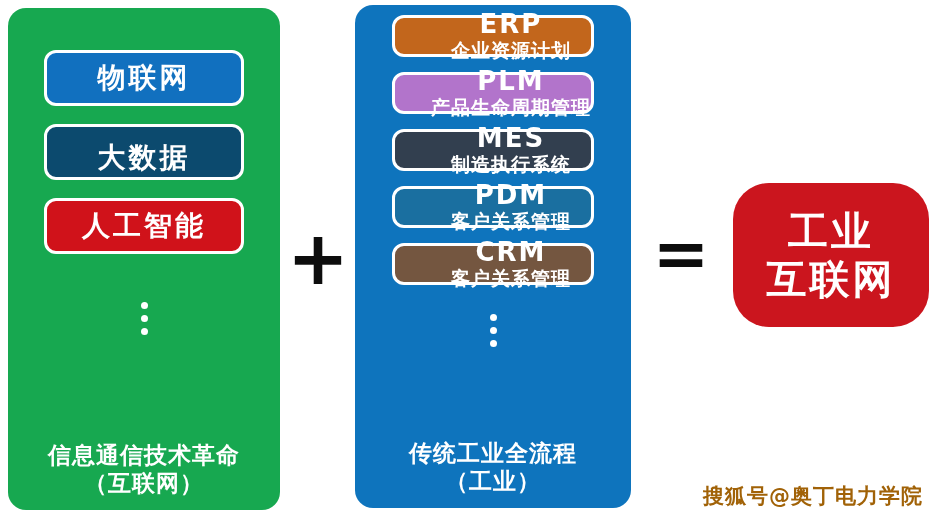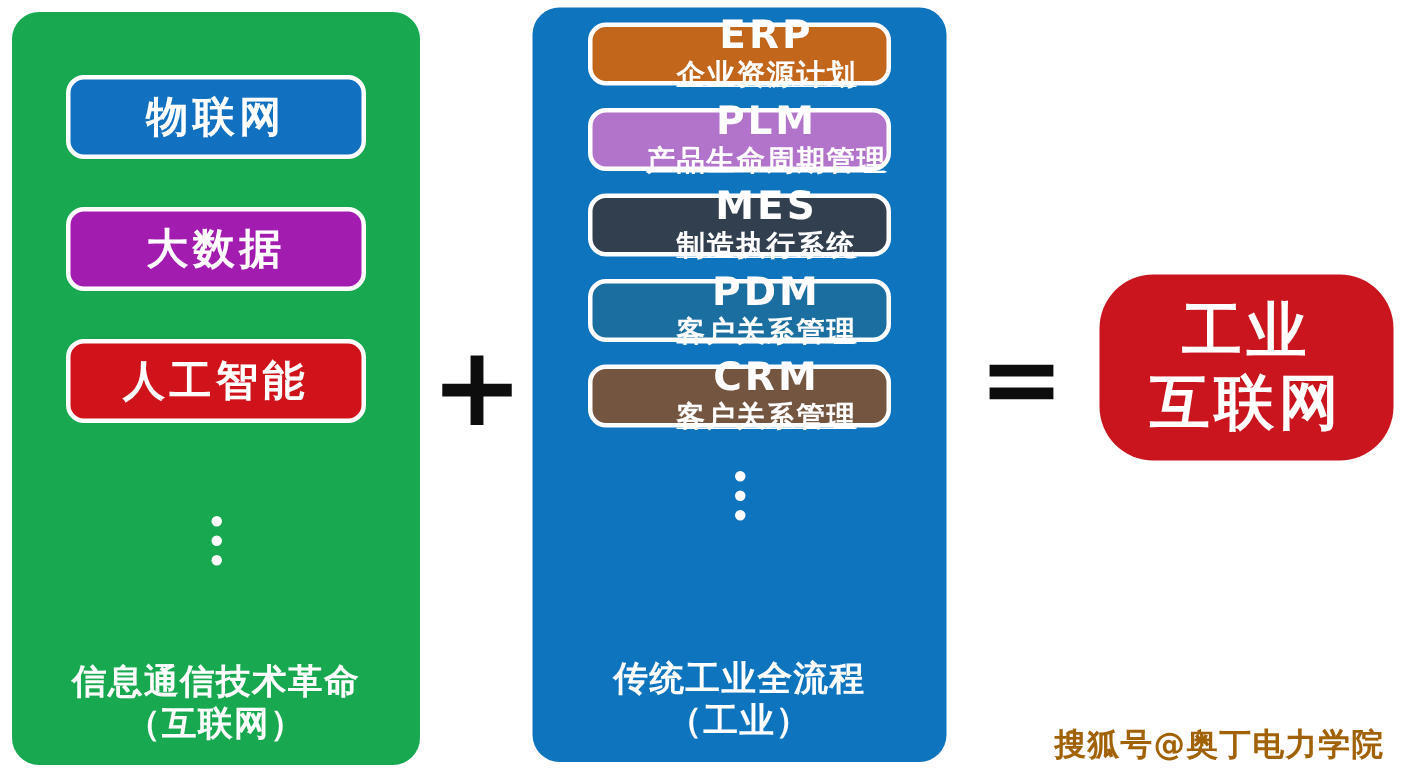--- a/index.html
+++ b/index.html
@@ -4,65 +4,65 @@
 <style>
   html,body{margin:0;padding:0;background:#ffffff;}
   .page{
     position:relative;width:935px;height:517px;background:#ffffff;overflow:hidden;
     font-family:"DejaVu Sans","Liberation Sans",sans-serif;
   }
   .panel{position:absolute;border-radius:18px;box-sizing:border-box;}
   .panel-left{left:8px;top:8px;width:272px;height:502px;}
   .panel-mid{left:355px;top:5px;width:276px;height:503px;}
   .stack{display:flex;flex-direction:column;align-items:center;}
-  .stack-left{padding-top:42px;gap:32px;}
+  .stack-left{padding-top:42px;gap:18px;}
   .stack-mid{padding-top:10px;gap:15px;}
   .chip{
     box-sizing:border-box;border:3px solid #ffffff;border-radius:12px;
     display:flex;flex-direction:column;align-items:center;justify-content:center;
     color:#ffffff;font-weight:bold;
   }
   .chip-left{width:200px;height:56px;font-size:28px;letter-spacing:3px;}
   .chip-mid{width:202px;height:42px;line-height:1.05;padding-left:36px;}
   .chip-mid .acro{font-size:26px;letter-spacing:2px;}
-  .chip-mid .sub{font-size:19px;letter-spacing:1px;margin-top:2px;text-decoration:underline;}
+  .chip-mid .sub{font-size:19px;letter-spacing:1px;margin-top:2px;}
   .dots{display:flex;flex-direction:column;align-items:center;gap:6px;}
   .dots-left{margin-top:30px;}
   .dots-mid{margin-top:14px;}
   .dots i{display:block;width:7px;height:7px;border-radius:50%;background:#ffffff;}
   .caption{
     position:absolute;left:0;right:0;bottom:12px;text-align:center;
     color:#ffffff;font-weight:bold;font-size:23px;line-height:1.25;letter-spacing:1px;
   }
   .op{
     position:absolute;color:#0d0d0d;font-weight:900;text-align:center;
   }
   .op-plus{left:287px;top:218px;width:62px;height:80px;font-size:74px;line-height:80px;}
   .op-equals{left:650px;top:214px;width:62px;height:80px;font-size:68px;line-height:80px;}
   .result{
-    position:absolute;left:733px;top:183px;width:196px;height:124px;border-radius:36px;
+    position:absolute;left:733px;top:183px;width:196px;height:144px;border-radius:36px;
     display:flex;flex-direction:column;align-items:center;justify-content:center;
     color:#ffffff;font-weight:900;font-size:40px;line-height:1.2;letter-spacing:3px;
   }
   .watermark{
     position:absolute;right:12px;top:482px;font-size:21px;font-weight:bold;
     letter-spacing:1px;text-shadow:-2px -2px 0 #ffffff,-1px -1px 0 #ffffff;
   }
 </style>
 </head>
 <body>
 
 <div class="page">
 
   <section class="panel panel-left" style="background: rgb(23, 168, 80);">
     <div class="stack stack-left">
       <div class="chip chip-left" style="background: rgb(17, 112, 191);">
         <span>物联网</span>
       </div>
-      <div class="chip chip-left" style="background: #a21caf;">
+      <div class="chip chip-left" style="background: #0c4a6e; justify-content: flex-end;">
         <span>大数据</span>
       </div>
       <div class="chip chip-left" style="background: rgb(208, 18, 26);">
         <span>人工智能</span>
       </div>
       <div class="dots dots-left">
           <i></i>
           <i></i>
           <i></i>
         </div>

